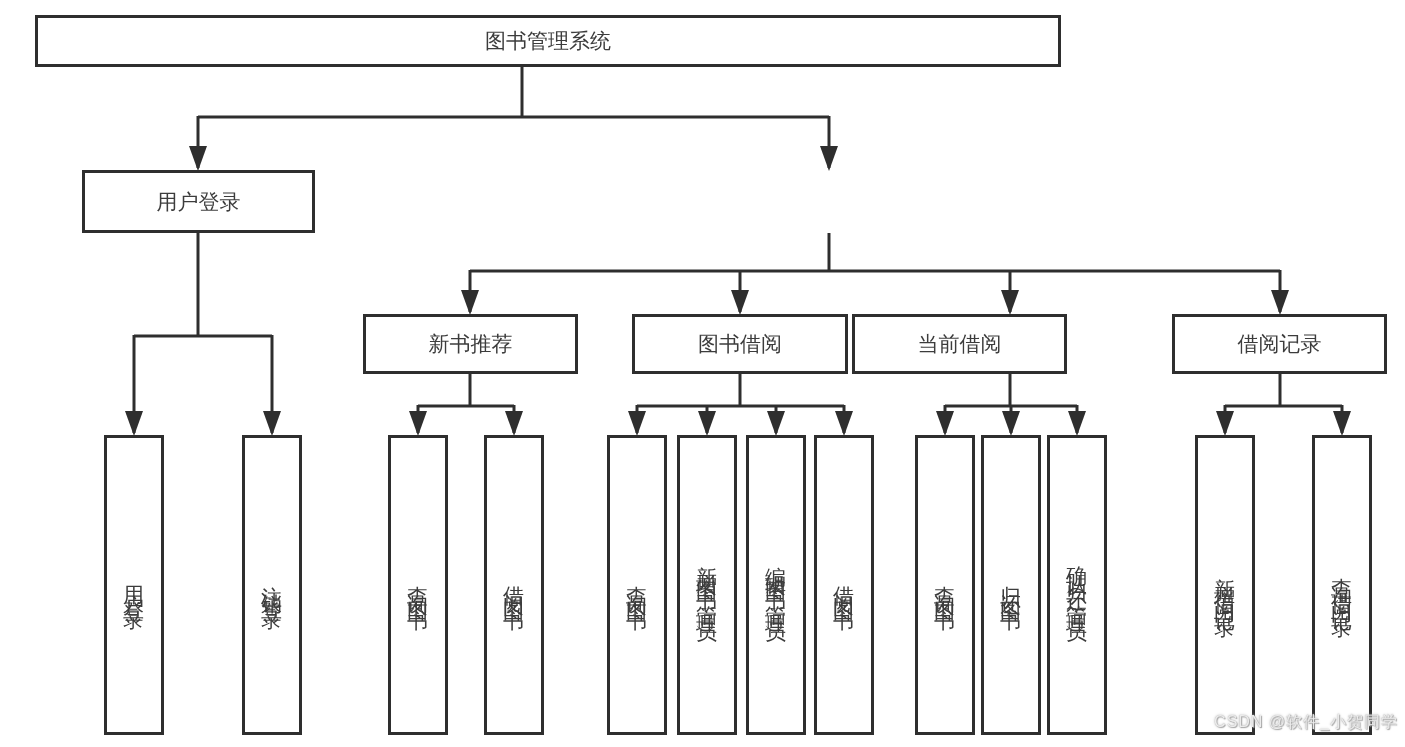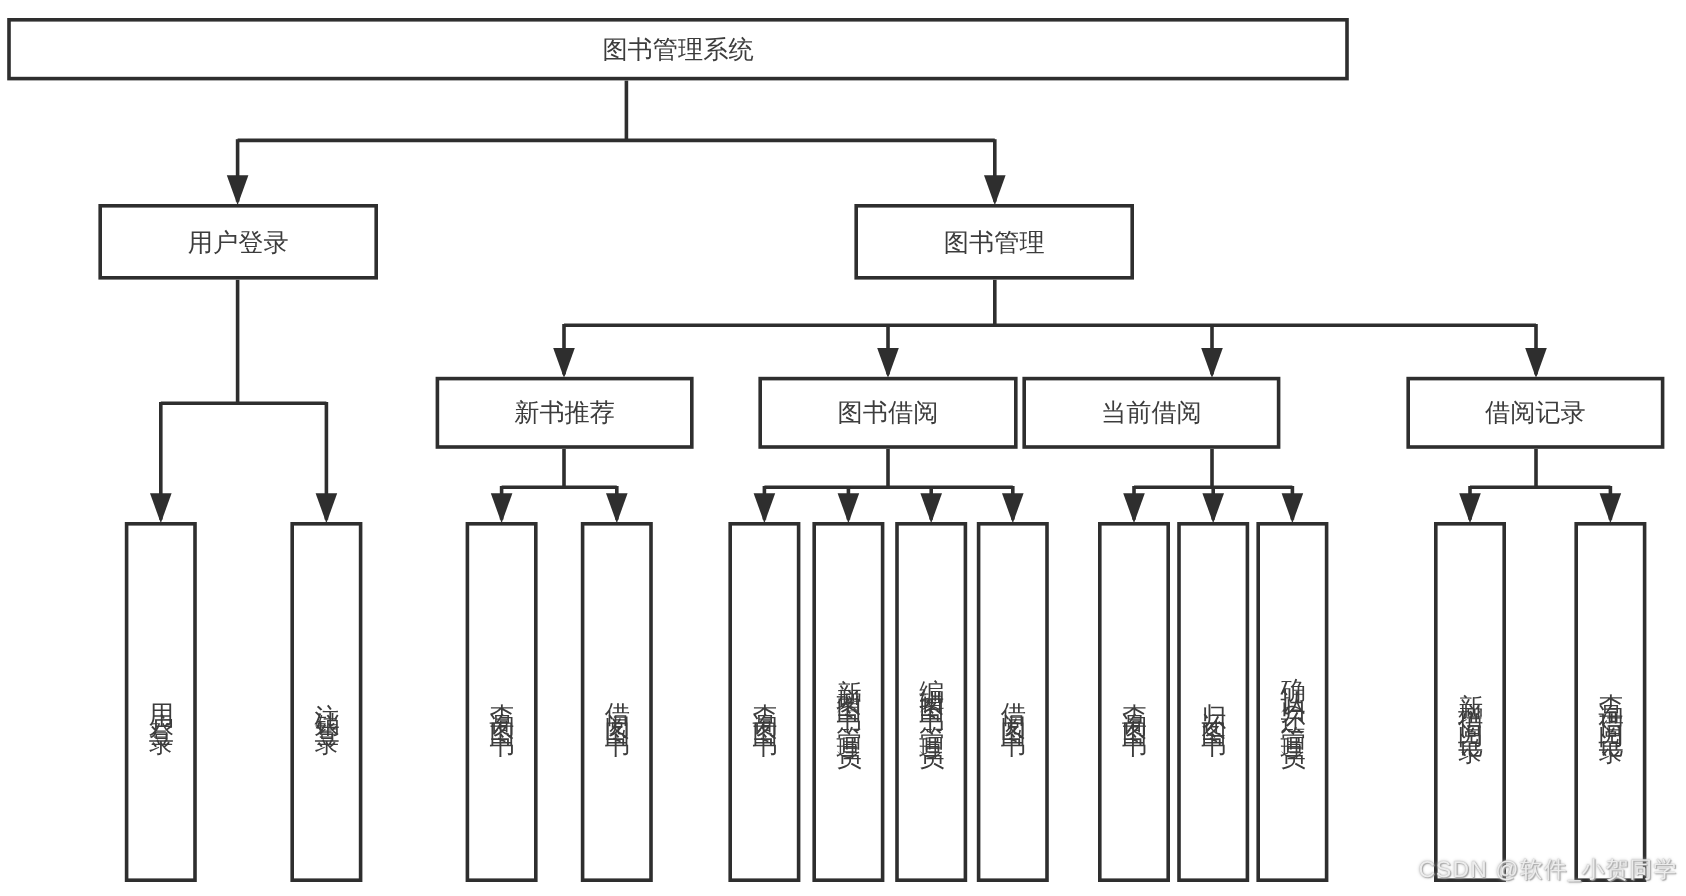--- a/index.html
+++ b/index.html
@@ -28,21 +28,21 @@
     writing-mode:vertical-rl;
     text-orientation:mixed;
     letter-spacing:8px;
     line-height:1;
     white-space:nowrap;
   }
   #watermark{
     position:absolute;
     top:712px;right:7px;
     z-index:3;
-    font-size:19px;
+    font-size:16px;
     letter-spacing:1px;
     color:#ececec;
     text-shadow:0 0 1px #a8a8a8, 0 0 3px #bdbdbd, 1px 1px 1px #9e9e9e;
     white-space:nowrap;
   }
 </style>
 </head>
 <body>
 
 <div id="stage">
@@ -110,29 +110,26 @@
       <polygon points="776,436 767,411 785,411"></polygon>
       <polygon points="844,436 835,411 853,411"></polygon>
       <polygon points="945,436 936,411 954,411"></polygon>
       <polygon points="1011,436 1002,411 1020,411"></polygon>
       <polygon points="1077,436 1068,411 1086,411"></polygon>
       <polygon points="1225,436 1216,411 1234,411"></polygon>
       <polygon points="1342,436 1333,411 1351,411"></polygon>
     </g>
   </svg>
 
-  <div class="node" style="left:6px;top:15px;width:1118px;height:52px;">
+  <div class="node" style="left:35px;top:15px;width:1026px;height:52px;">
     <span>图书管理系统</span>
   </div>
 
   <div class="node" style="left:82px;top:170px;width:233px;height:63px;">
     <span>用户登录</span>
-  </div>
-  <div class="node" style="left:712px;top:170px;width:233px;height:63px;">
-    <span>图书管理</span>
   </div>
 
   <div class="node hbox" style="left:363px;width:215px;">
     <span>新书推荐</span>
   </div>
   <div class="node hbox" style="left:632px;width:216px;">
     <span>图书借阅</span>
   </div>
   <div class="node hbox" style="left:852px;width:215px;">
     <span>当前借阅</span>

